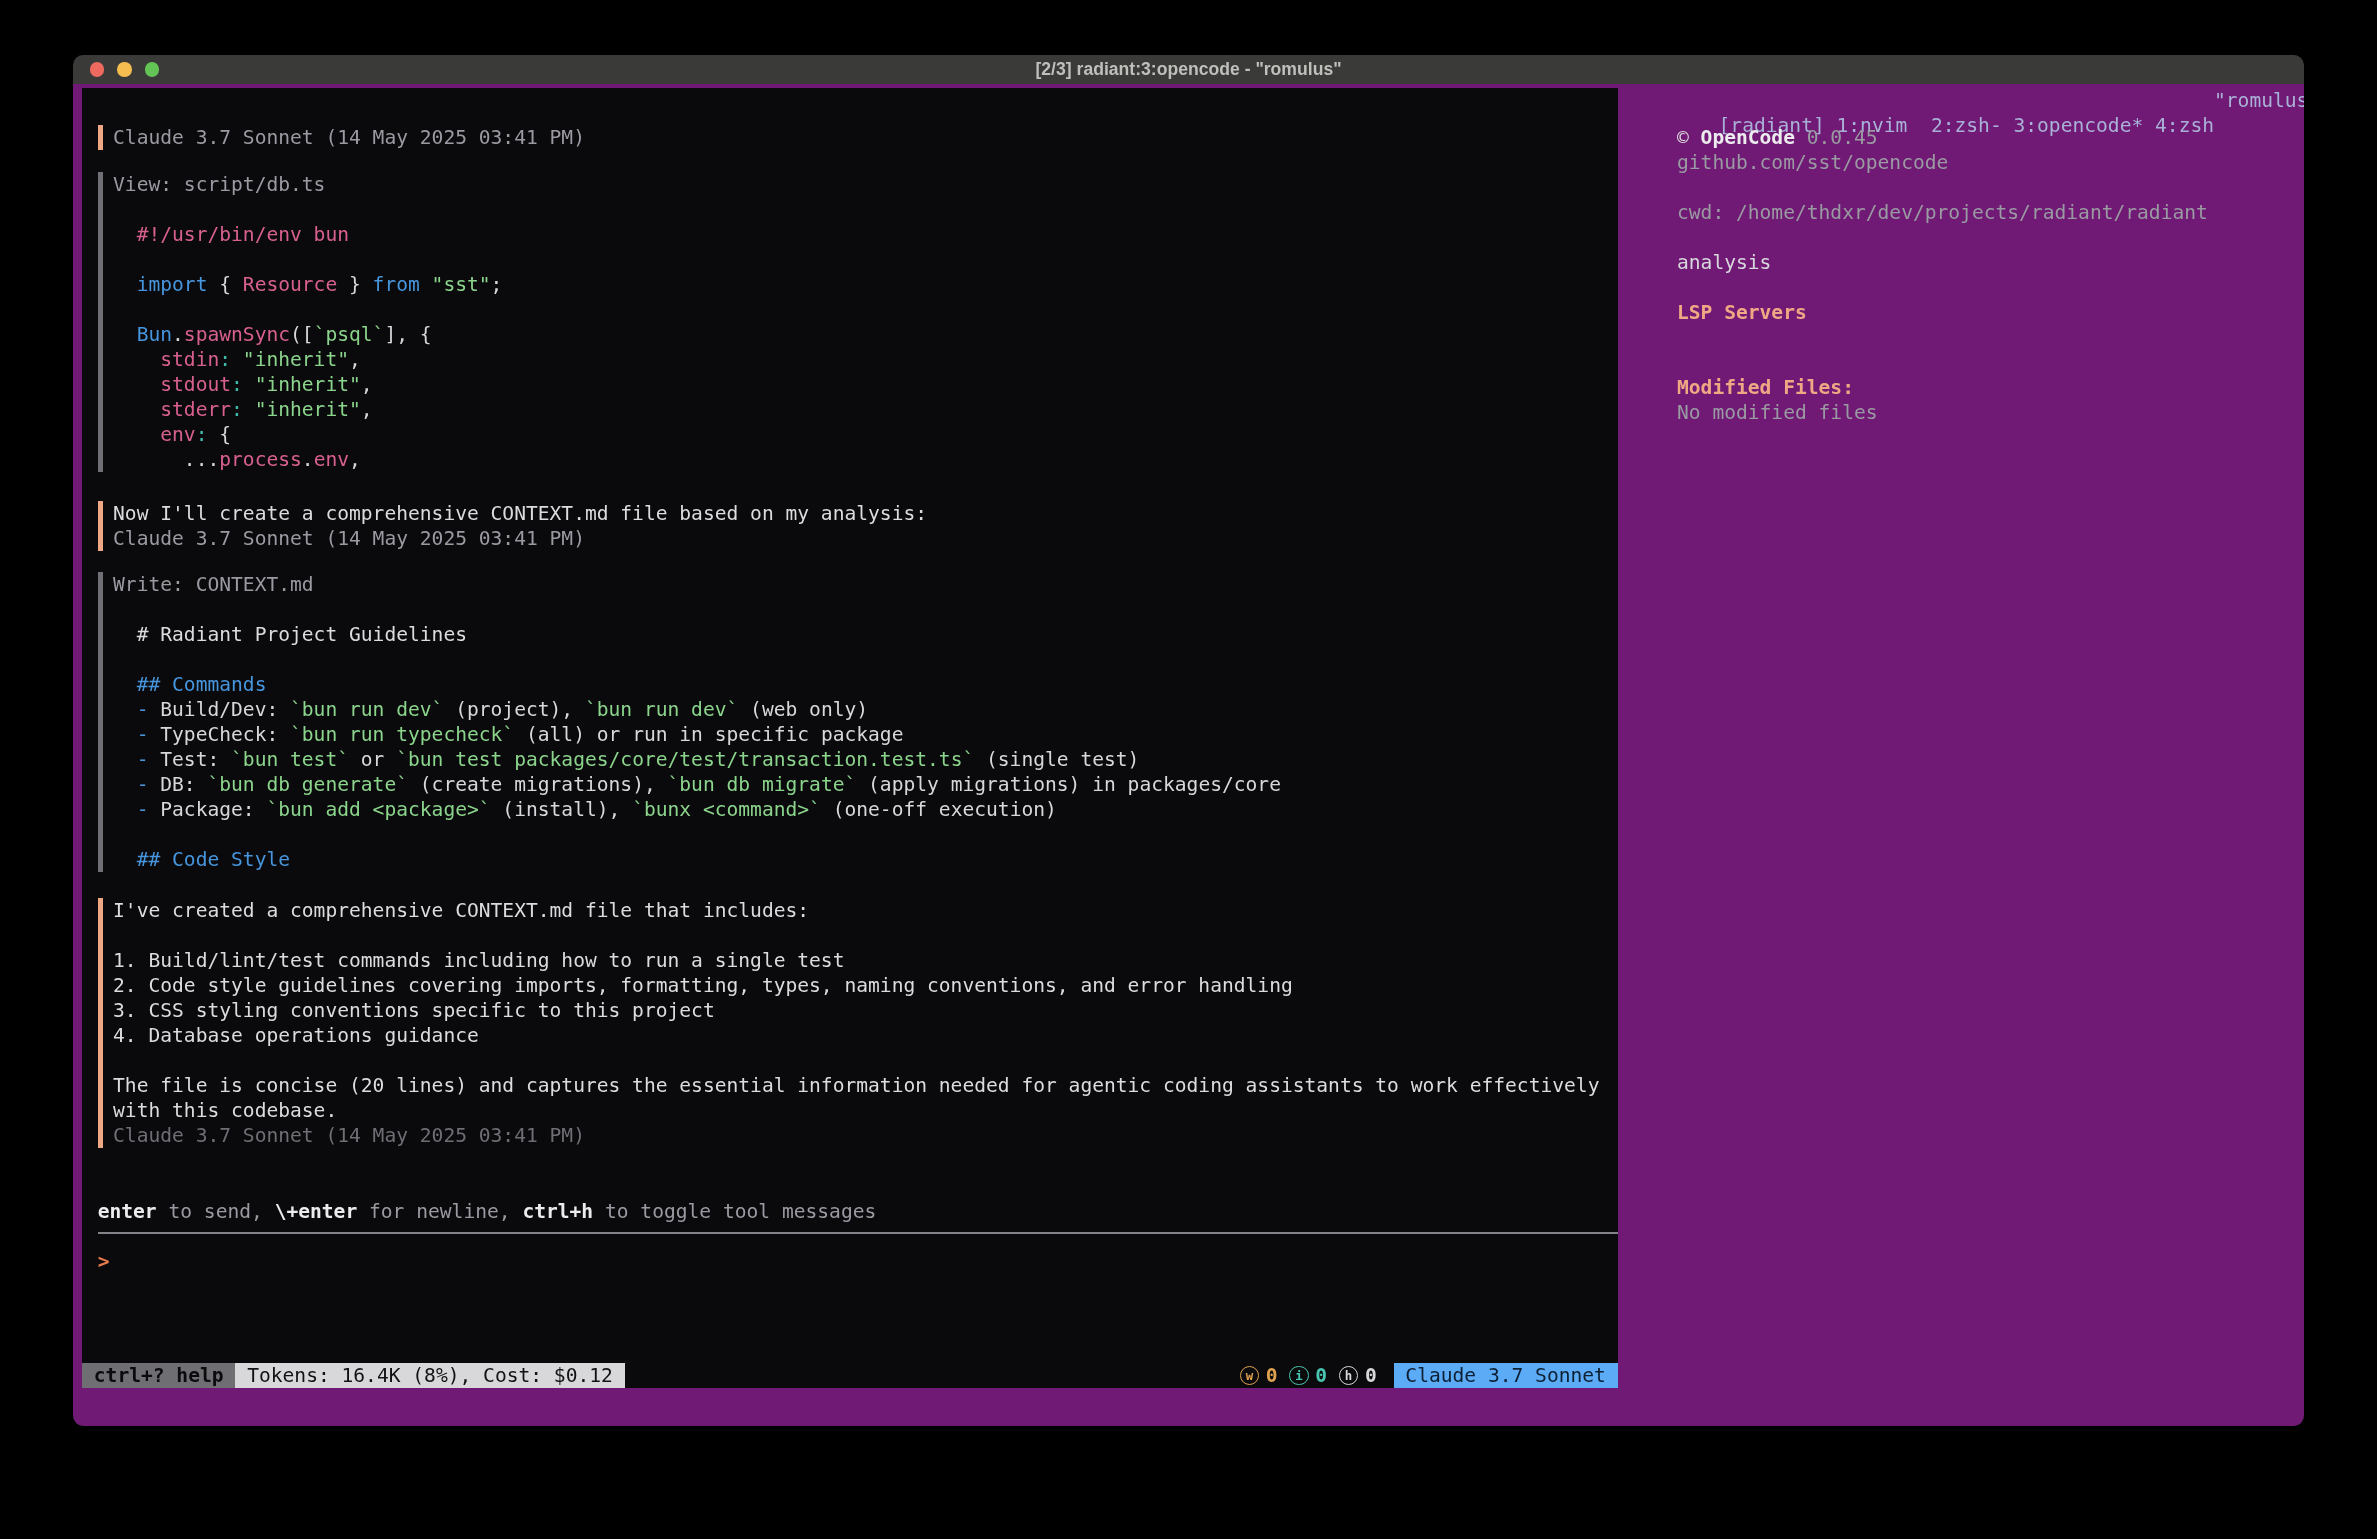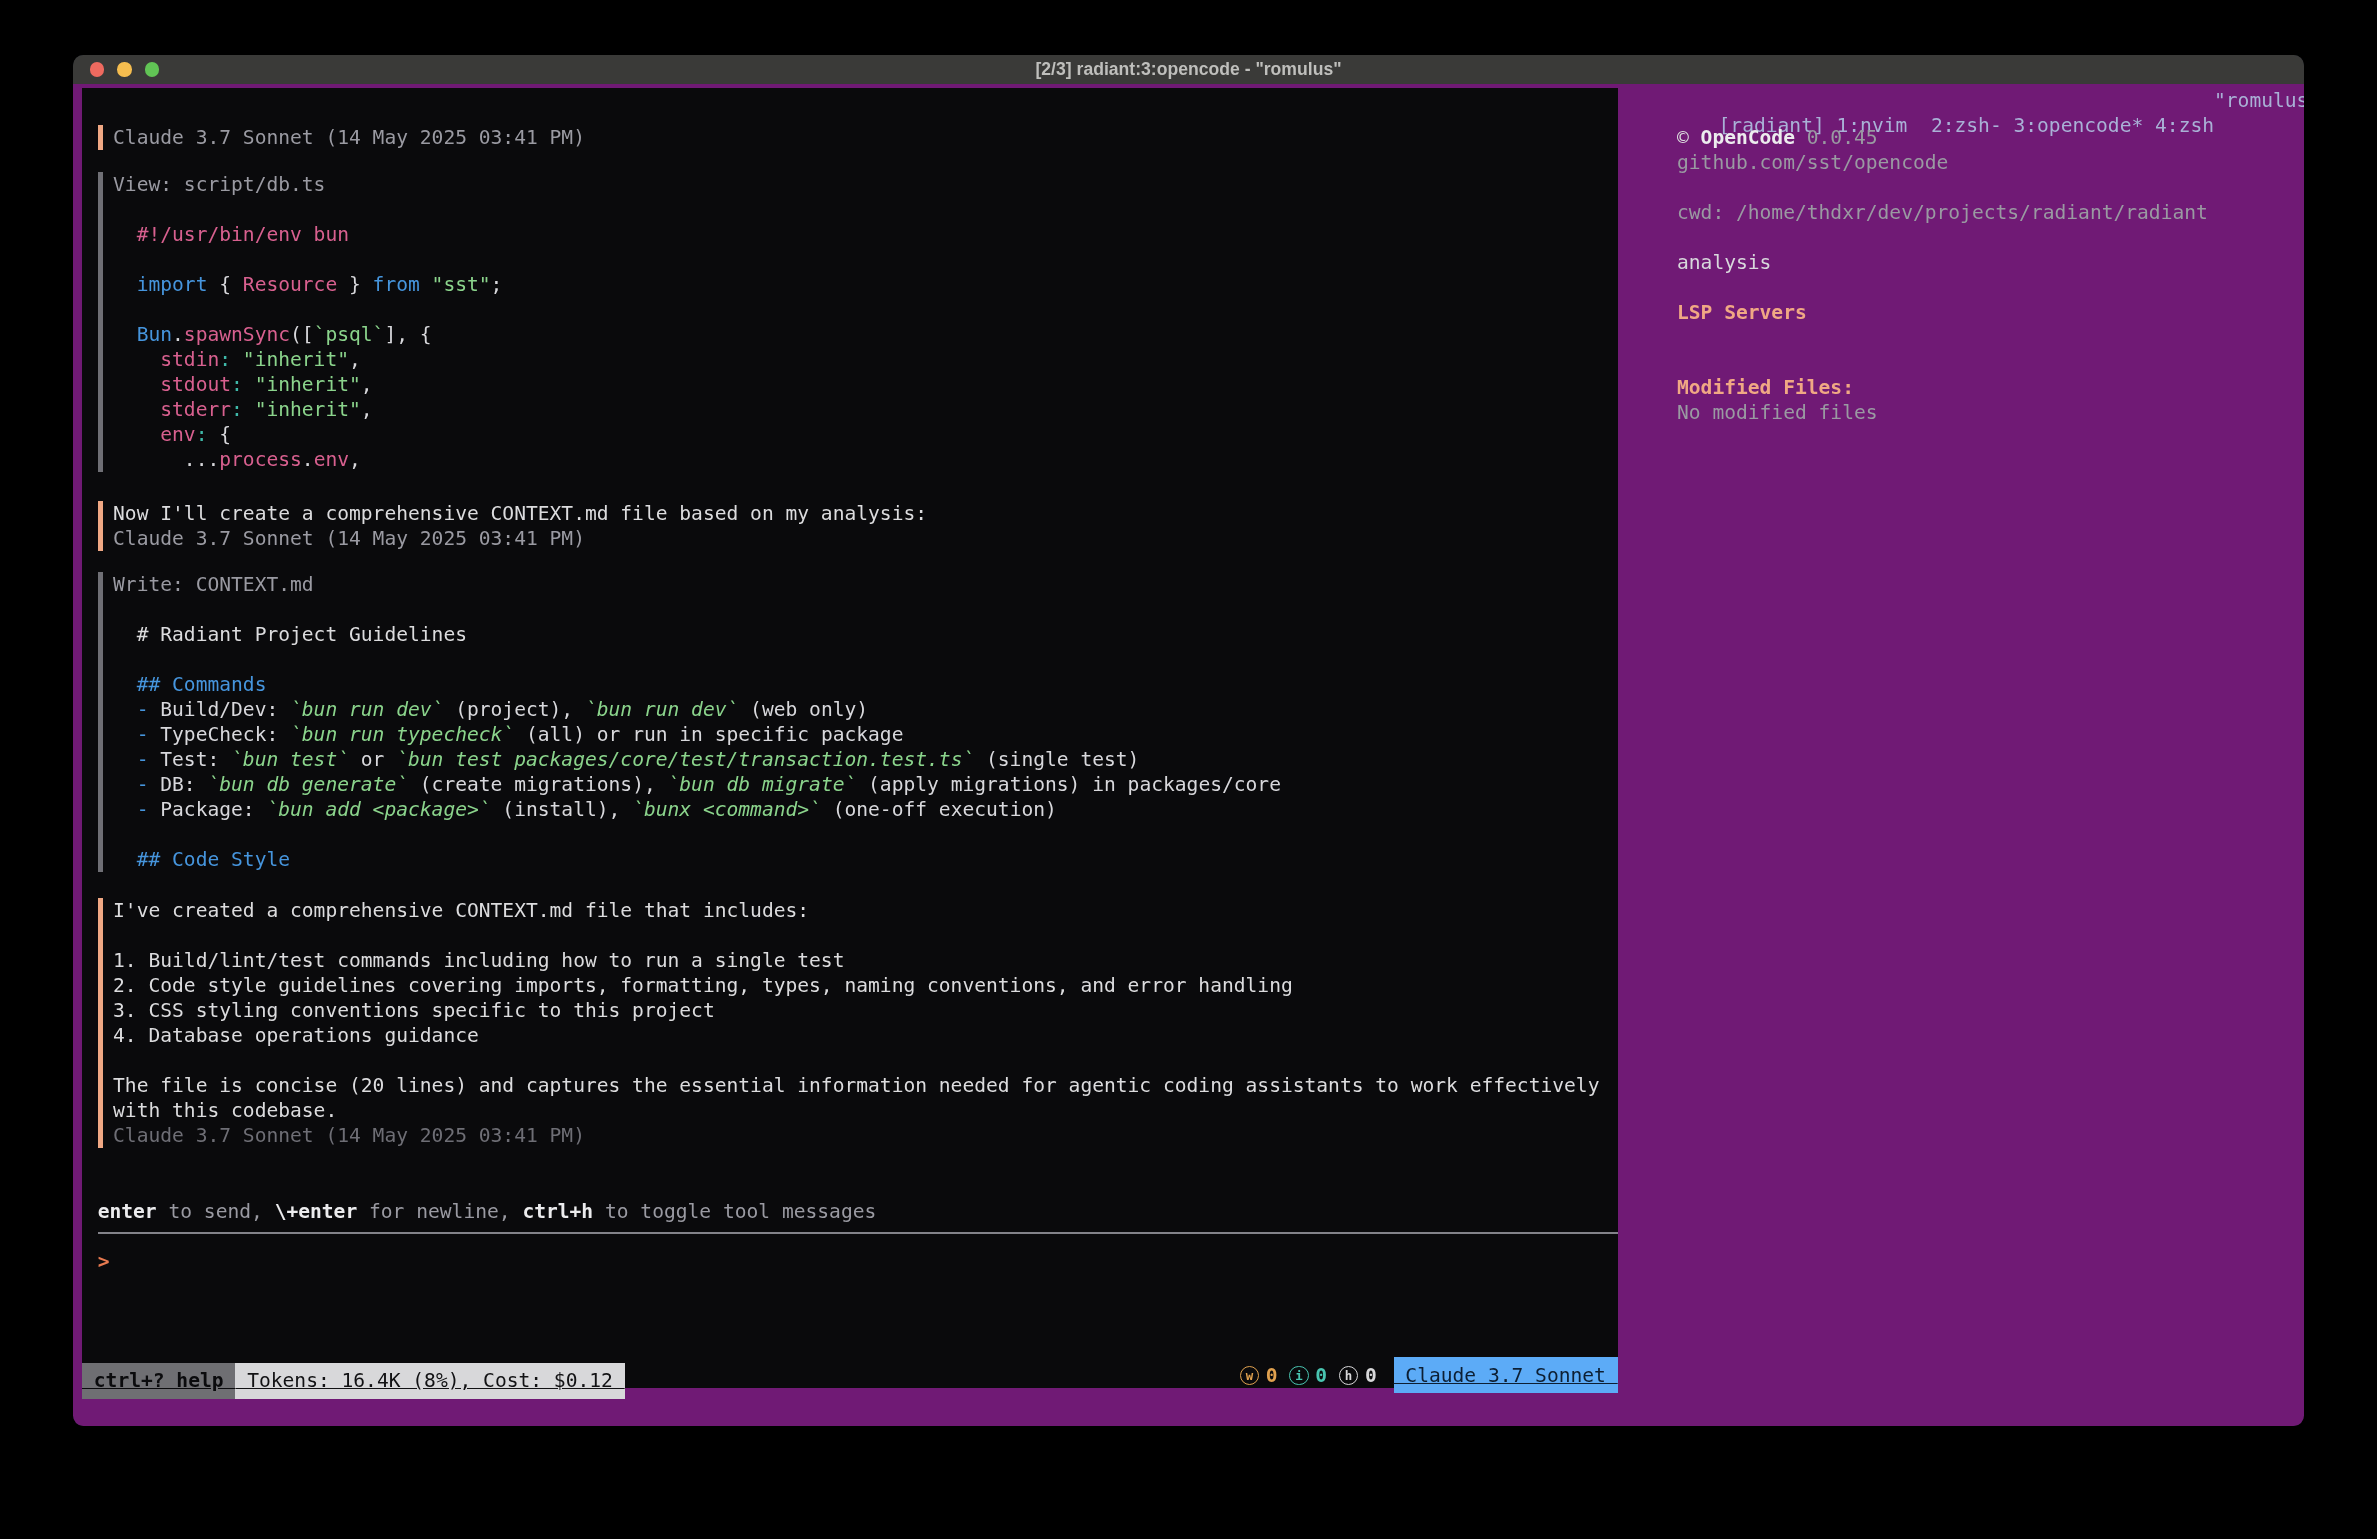--- a/index.html
+++ b/index.html
@@ -28,39 +28,39 @@
   .line{white-space:pre;height:25px;}
   .line span{color:#d8d8dc;}
   .c-gray{color:#9a9aa2 !important;}
   .c-dim{color:#6e6e75 !important;}
   .c-white{color:#dcdcde !important;}
   .c-boldwhite{color:#ececee !important;font-weight:bold;}
   .c-blue{color:#4695dd !important;}
   .c-pink{color:#d8608f !important;margin-top:20px;}
   .c-green{color:#8bd48c !important;}
   .c-teal{color:#3fb9a9 !important;}
-  .c-code{color:#8bd48c !important;font-style:italic;}
+  .c-code{color:#8bd48c !important;}
   .c-orange{color:#f0a884 !important;font-weight:bold;}
 
   .main{padding-top:37px;margin-left:15.7px;width:1520px;}
   .block{border-left:5.9px solid #6f6f75;padding-left:10.4px;}
   .block.orange{border-color:#f0a884;}
   .b0{margin-bottom:22px;} .b1{margin-bottom:29px;} .b2{margin-bottom:21.5px;}
   .b3{margin-bottom:25.4px;} .b4{margin-bottom:16px;}
 
   .sidebar{position:absolute;left:1595px;top:37px;width:692px;}
 
   .hint{margin:51px 0 0 15.7px;white-space:pre;}
   .divider{height:2px;background:#83838a;margin:7.8px 0 0 15.7px;}
   .promptline{margin:15.7px 0 0 15.7px;color:#e87a50;font-weight:bold;white-space:pre;}
 
   .statusbar{position:absolute;left:0;right:0;bottom:0;height:25px;
              display:flex;justify-content:space-between;align-items:stretch;}
   .sb-left{display:flex;}
-  .badge{display:flex;align-items:center;white-space:pre;height:36px;text-decoration:underline;}
+  .badge{display:flex;align-items:center;white-space:pre;height:25px;}
   .badge-help{background:#6f6f73;color:#0b0b0d;font-weight:bold;}
   .badge-tokens{background:#d8d8da;color:#121214;}
   .sb-right{display:flex;align-items:center;}
   .diag{display:flex;align-items:center;margin-right:11.7px;font-weight:bold;}
   .circ{width:19.6px;height:19.6px;border:1.6px solid currentColor;border-radius:50%;
         display:inline-flex;align-items:center;justify-content:center;
         font-size:12.4px;font-weight:bold;box-sizing:border-box;margin-right:6.5px;}
   .diag-warn{color:#e0a14f;}
   .diag-info{color:#49c5b1;}
   .diag-hint{color:#d8d8da;}

